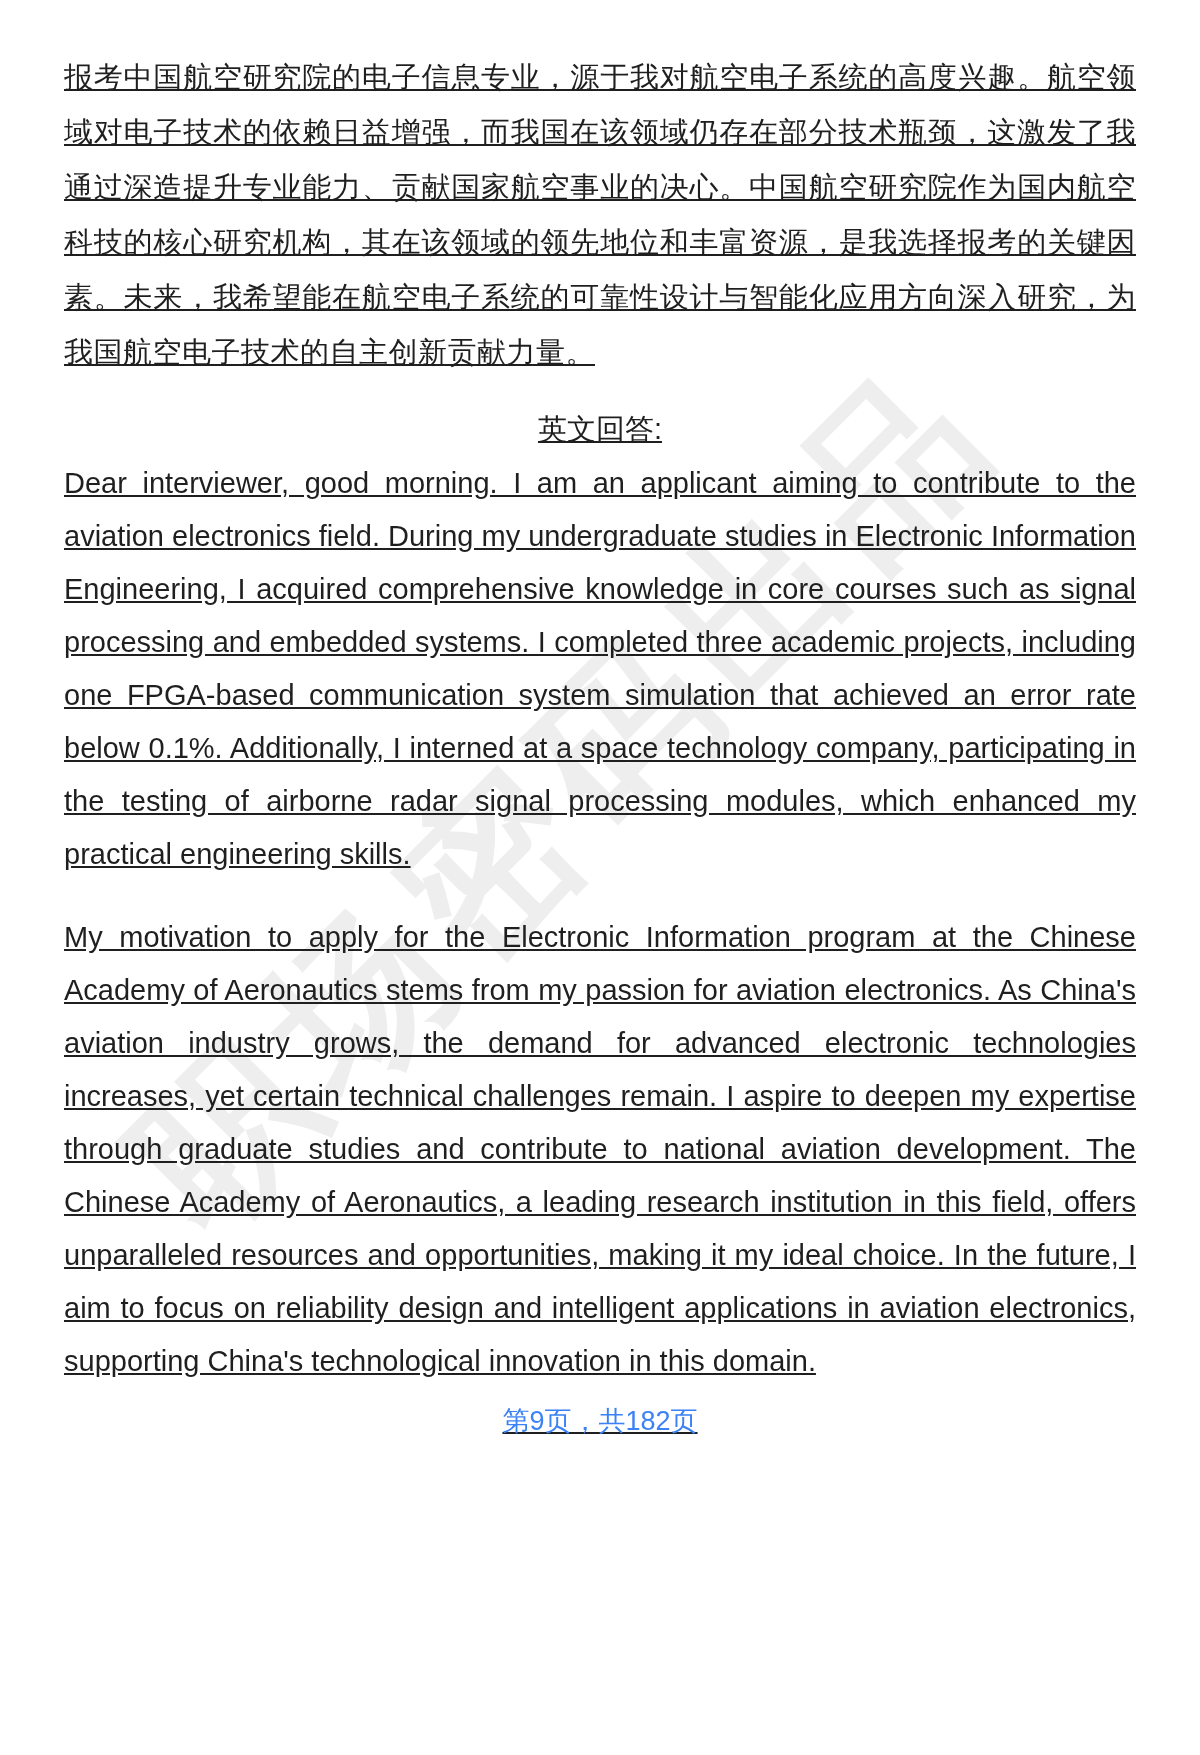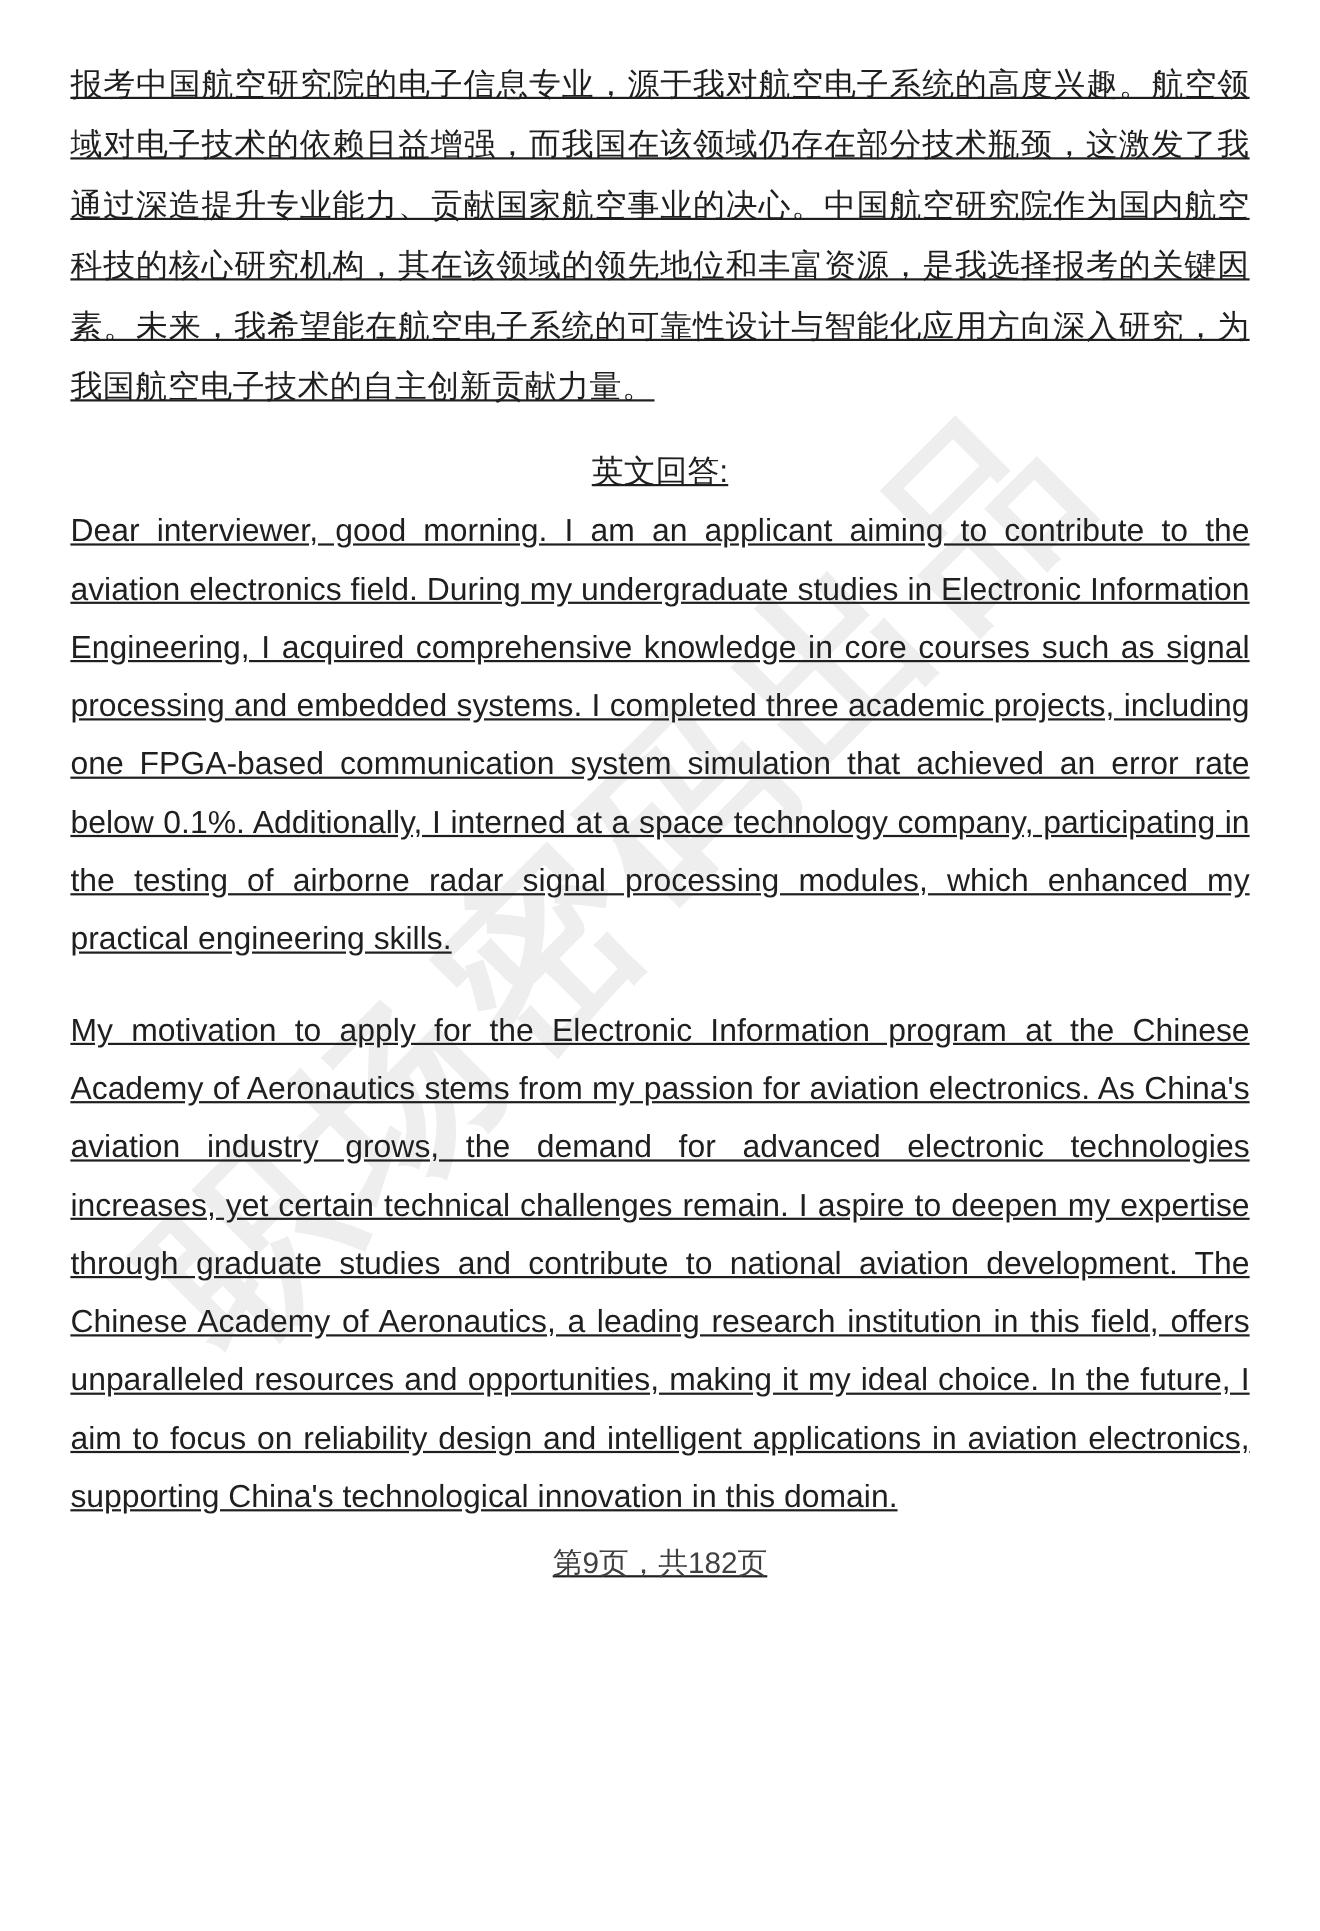--- a/index.html
+++ b/index.html
@@ -63,21 +63,21 @@
   .para-en + .para-en {
     margin-top: 30px;
   }
   .footer {
     position: relative;
     z-index: 1;
     margin-top: 8px;
     text-align: center;
     font-size: 27px;
     line-height: 50px;
-    color: #404040;
+    color: #3b82f6;
   }
 </style>
 </head>
 <body>
 
 <div class="page">
 
   <div class="watermark">职场密码出品</div>
 
   <div class="content">

